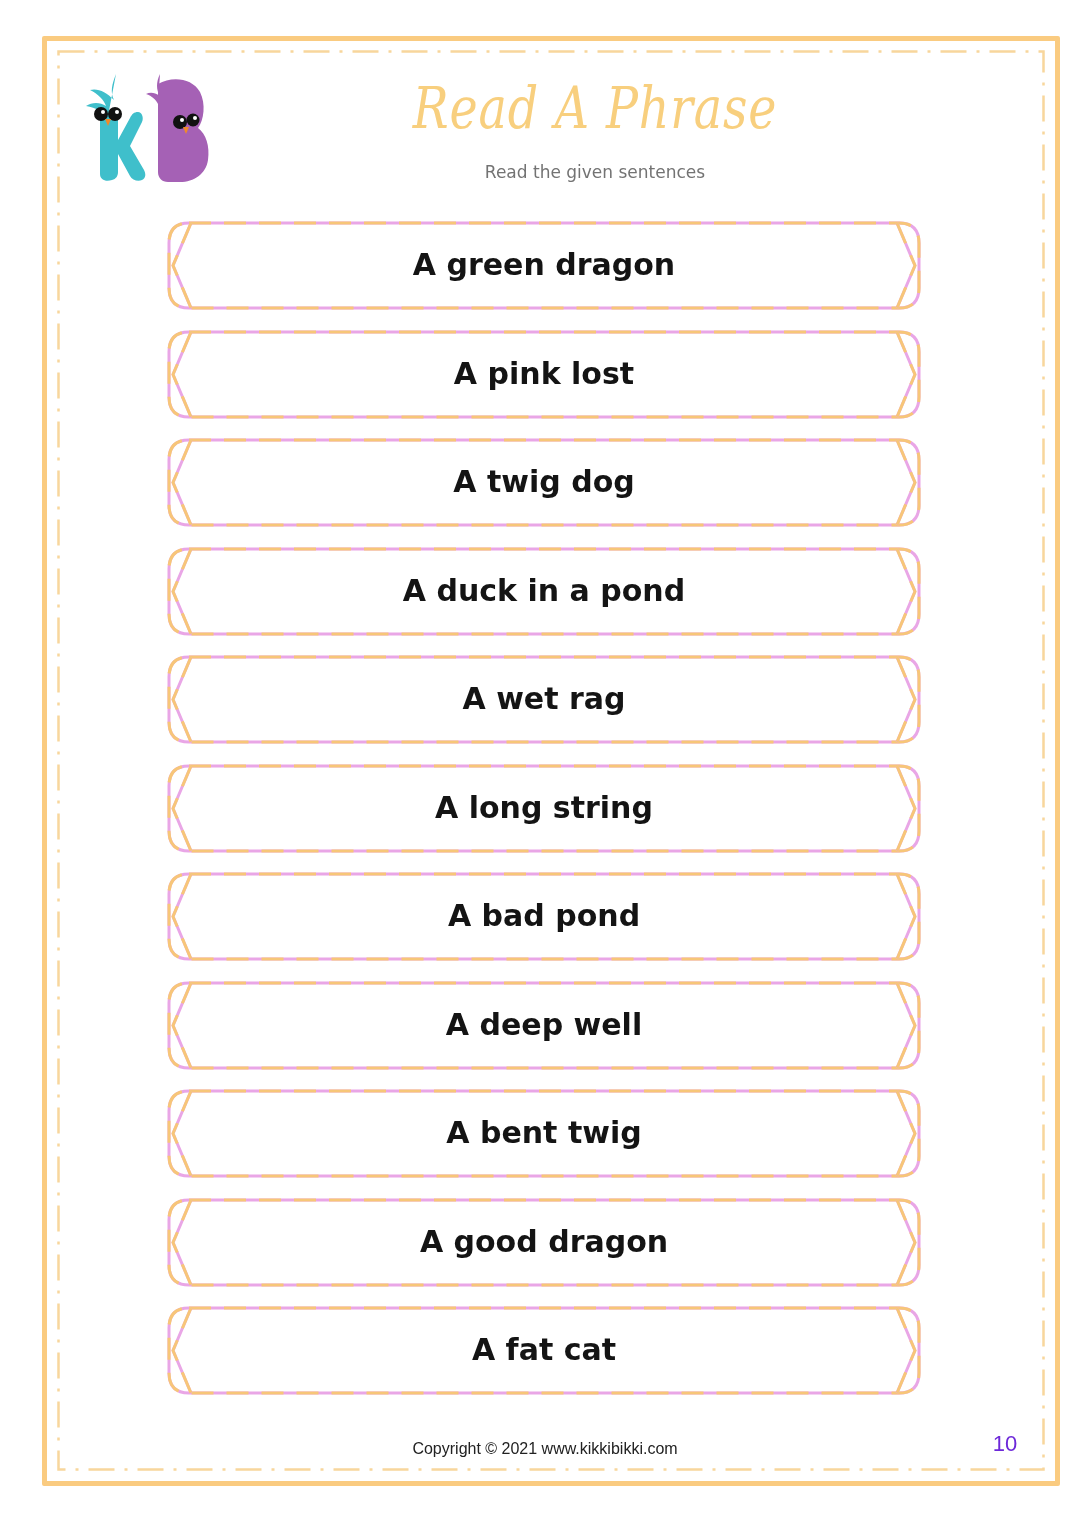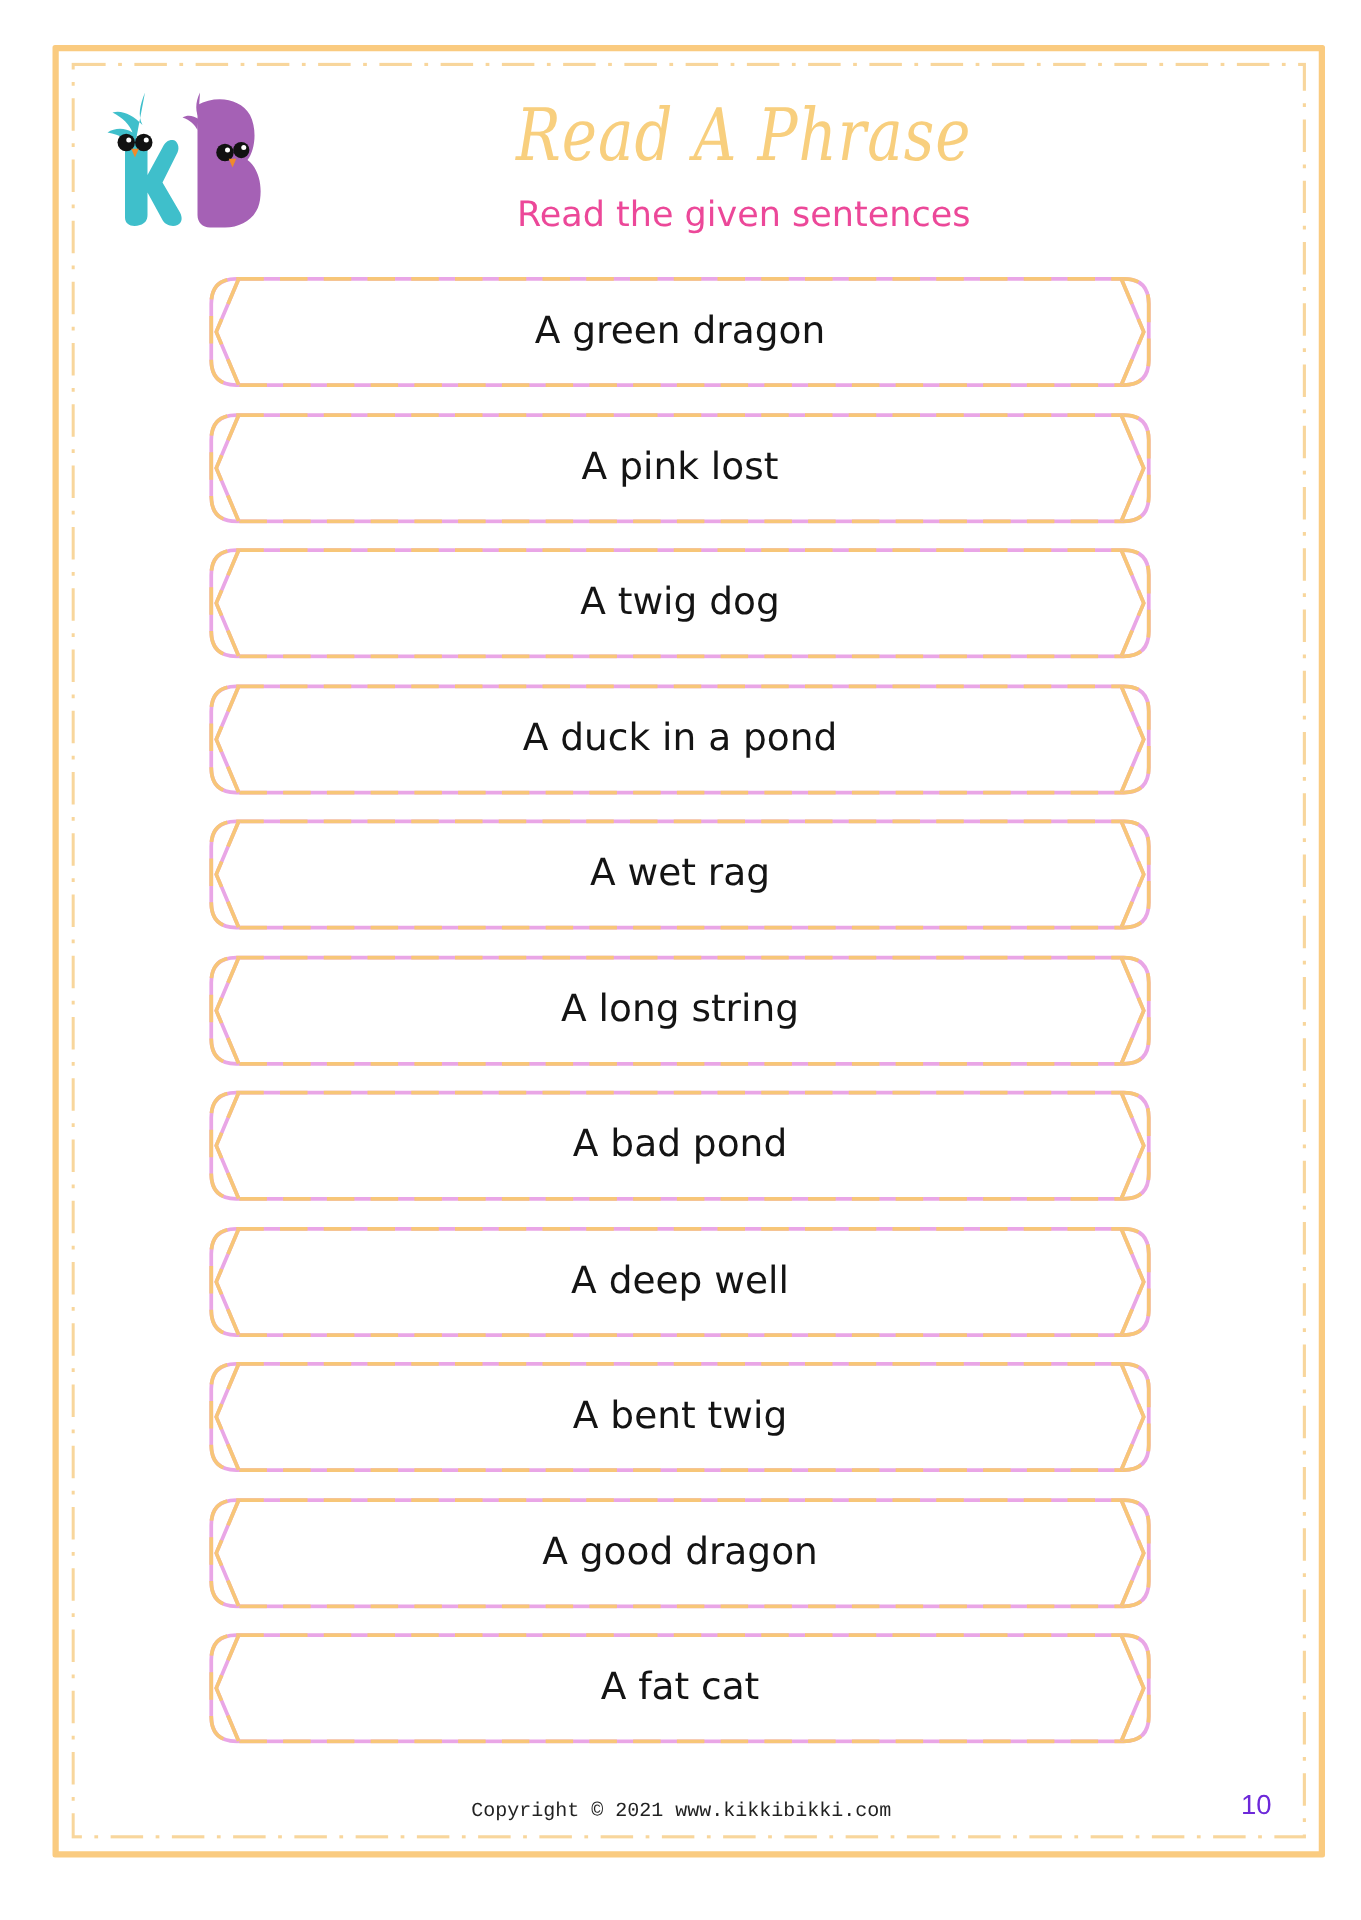--- a/index.html
+++ b/index.html
@@ -19,38 +19,38 @@
   .logo svg { width: 100%; height: 100%; }
 
   .title {
     position: absolute; left: 300px; width: 590px; top: 68px; text-align: center;
     font-family: "DejaVu Serif", serif; font-style: italic; font-size: 58px;
     color: #F8CF7E; letter-spacing: 1px; transform: scaleX(0.82);
     transform-origin: center; line-height: 80px;
   }
   .subtitle {
     position: absolute; left: 300px; width: 590px; top: 154px; text-align: center;
-    font-family: "DejaVu Sans", sans-serif; font-size: 28px; color: #ec4899; line-height: 36px;
+    font-family: "DejaVu Sans", sans-serif; font-size: 17px; color: #737373; line-height: 36px;
   }
 
   .phrase-list { position: absolute; left: 167px; top: 221px; width: 754px; }
   .phrase-box {
-    position: absolute; left: 0; width: 754px; height: 89px;
+    position: absolute; left: 0; width: 754px; height: 89px; font-weight: bold;
   }
   .phrase-box svg { position: absolute; left: 0; top: 0; width: 754px; height: 89px; }
   .phrase-text {
     position: absolute; left: 0; right: 0; top: 0; height: 89px;
     display: flex; align-items: center; justify-content: center;
     font-family: "DejaVu Sans", sans-serif; font-size: 30px; color: #141414;
     padding-bottom: 2px;
   }
 
   .footer-copy {
     position: absolute; left: 300px; width: 490px; top: 1440px; text-align: center;
-    font-family: Liberation Mono, monospace; font-size: 16px; color: #222;
+    font-family: Liberation Sans, sans-serif; font-size: 16px; color: #222;
   }
   .page-number {
     position: absolute; left: 980px; width: 50px; top: 1431px; text-align: center;
     font-family: "Liberation Sans", sans-serif; font-size: 22px; color: #6d28d9;
   }
 </style>
 </head>
 <body>
 
 <div class="outer-border"></div>

